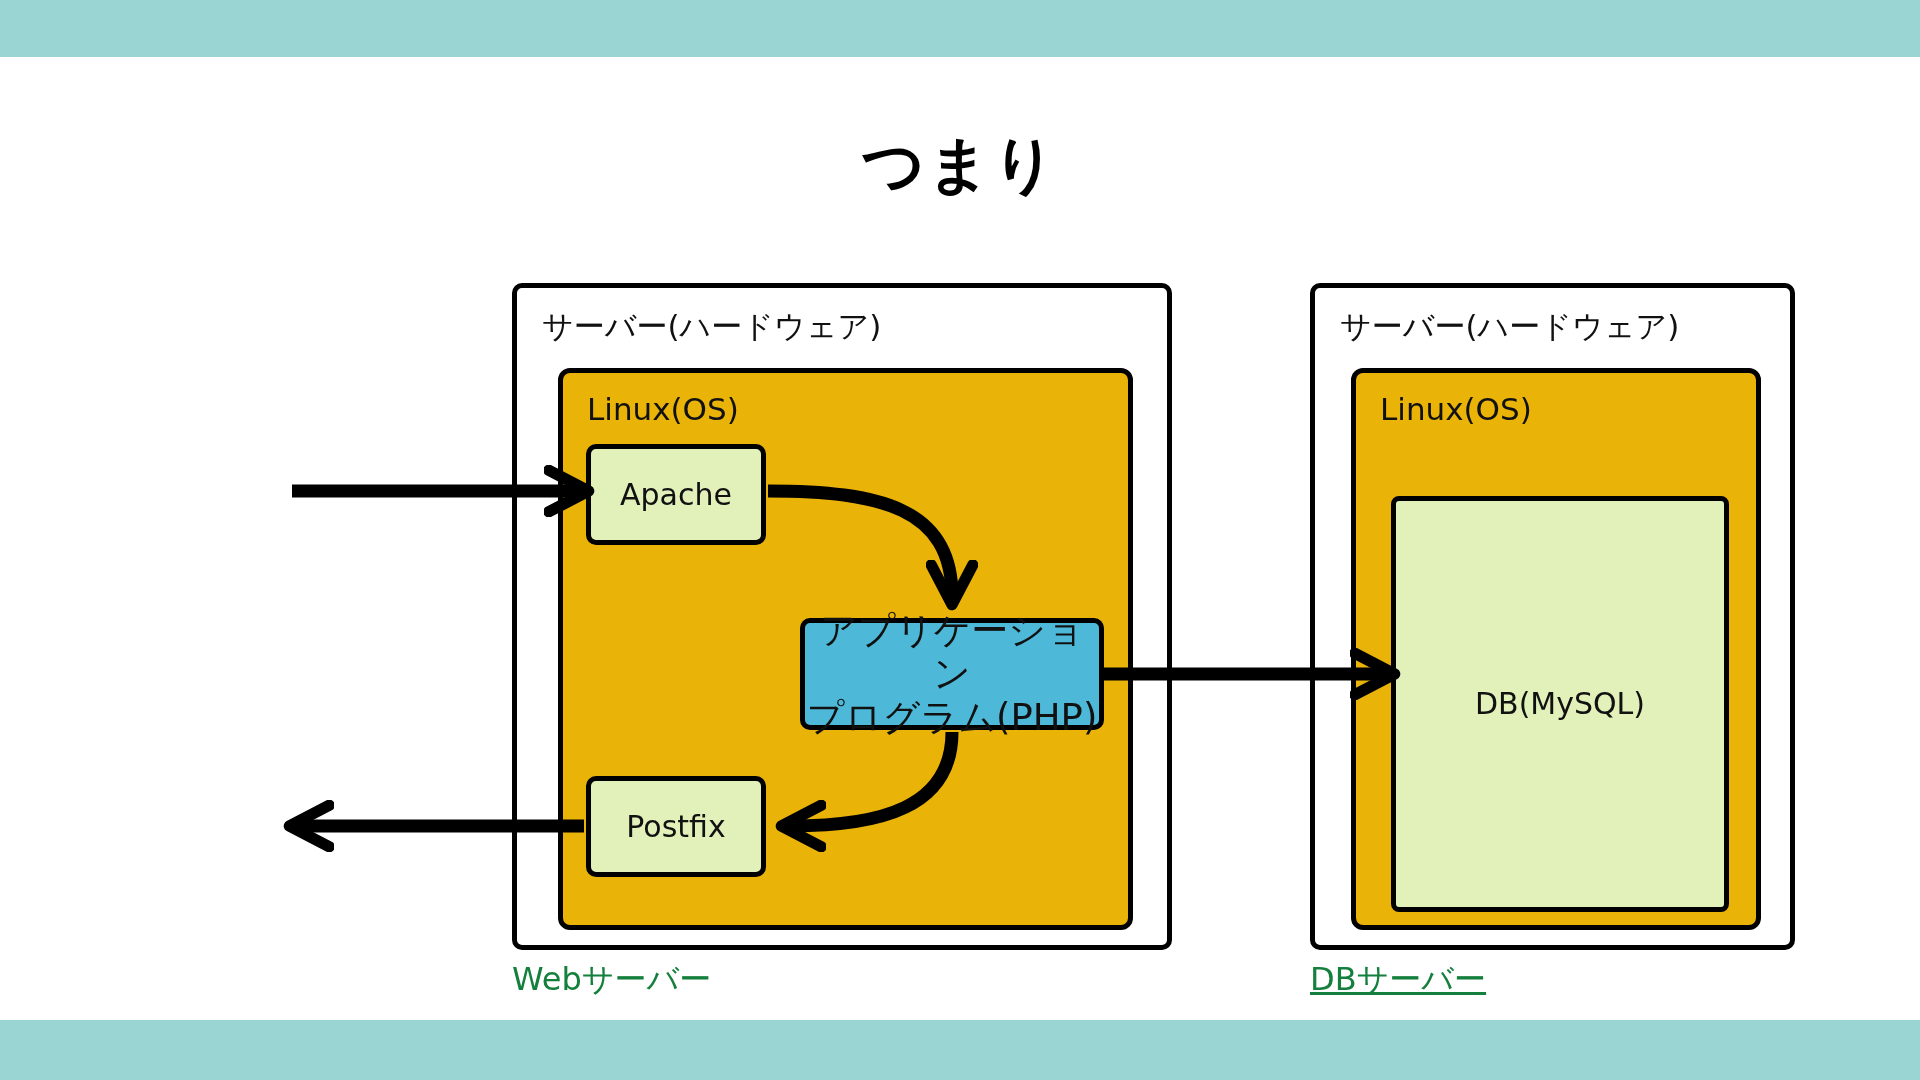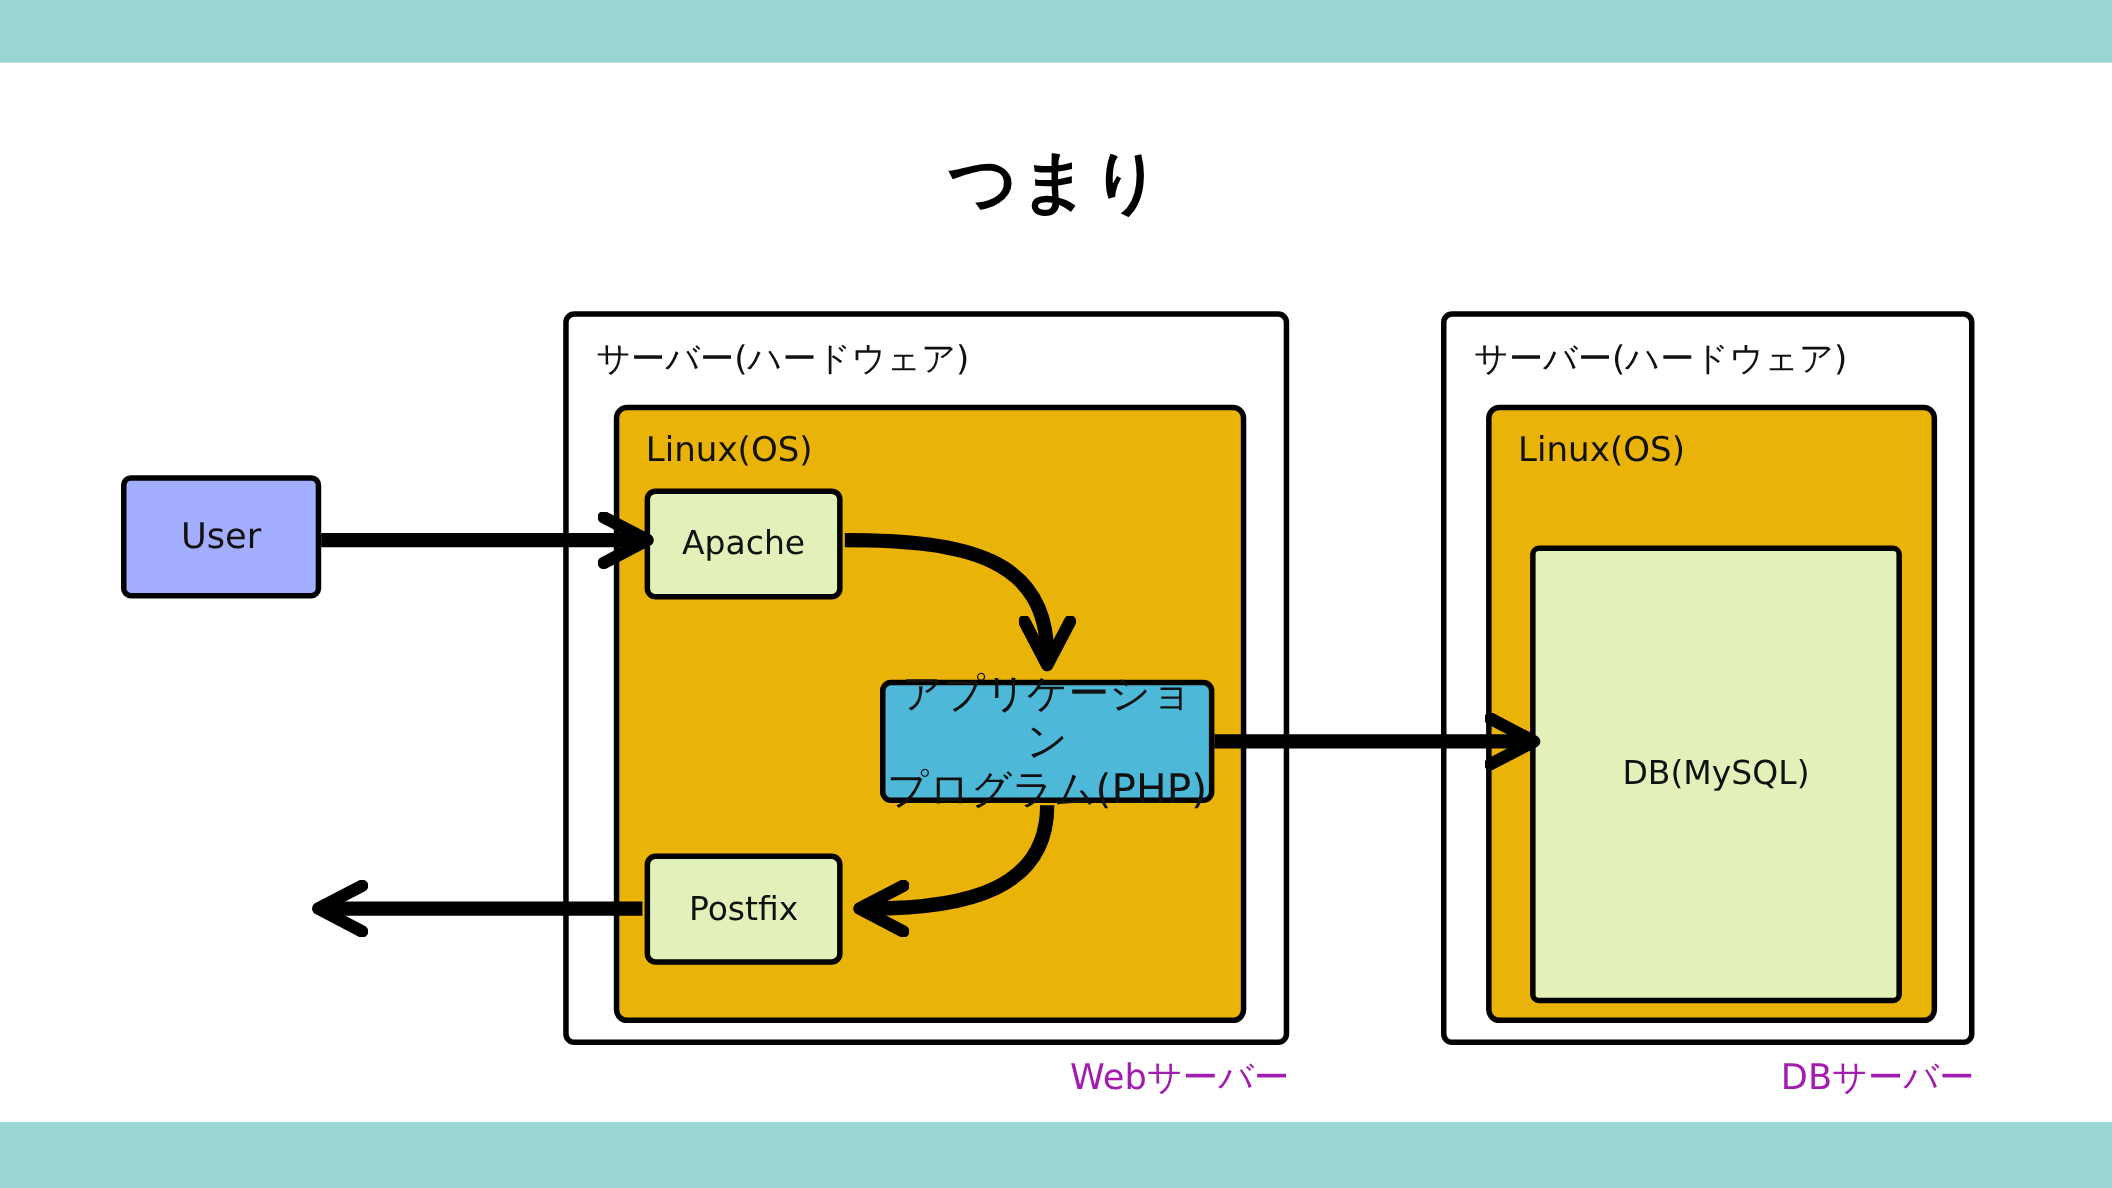--- a/index.html
+++ b/index.html
@@ -78,22 +78,22 @@
     line-height: 1;
   }
 
   .green-box { background: #e2f0b9; font-size: 30px; }
   .blue-box  { background: #4eb8d8; font-size: 37px; }
   .actor-box { background: #a3aeff; font-size: 32px; border-radius: 9px; }
 
   .caption {
     position: absolute;
     font-size: 32px;
-    color: #a21caf;
-    text-align: right;
+    color: #15803d;
+    text-align: left;
     white-space: nowrap;
     line-height: 1;
   }
 
   svg.arrows {
     position: absolute;
     left: 0; top: 0;
     width: 1920px; height: 1080px;
     pointer-events: none;
   }
@@ -137,25 +137,22 @@
     <div class="box os-box" style="left:36px; top:80px; width:410px; height:562px;">
       <div class="corner-label" style="left:24px; top:21px;">Linux(OS)</div>
     </div>
   </div>
 
   <div class="box green-box" style="left:1391px; top:465px; width:338px; height:416px; border-radius:8px;margin-top:31px;">
     <span>DB</span>
     <span>(MySQL)</span>
   </div>
 
-  <div class="caption" style="left:1310px; top:963px; width:485px;">DBサーバー</div>
+  <div class="caption" style="left:1310px; top:963px; width:485px;text-decoration:underline;">DBサーバー</div>
 
-  <div class="box actor-box" style="left:110px; top:432px; width:182px; height:112px;">
-    <span>User</span>
-  </div>
 
 
   <svg class="arrows" viewBox="0 0 1920 1080">
     <defs>
       <marker id="head" viewBox="0 0 12 12" refX="8.4" refY="6" markerWidth="4.0" markerHeight="4.0" orient="auto-start-reverse">
         <path d="M1.2,1.2 L10.4,6 L1.2,10.8" fill="none" stroke="#000000" stroke-width="2.6" stroke-linecap="round" stroke-linejoin="round"></path>
       </marker>
     </defs>
 
     <line x1="292" y1="491" x2="580" y2="491" stroke="#000000" stroke-width="13" stroke-linecap="butt" marker-end="url(#head)"></line>

